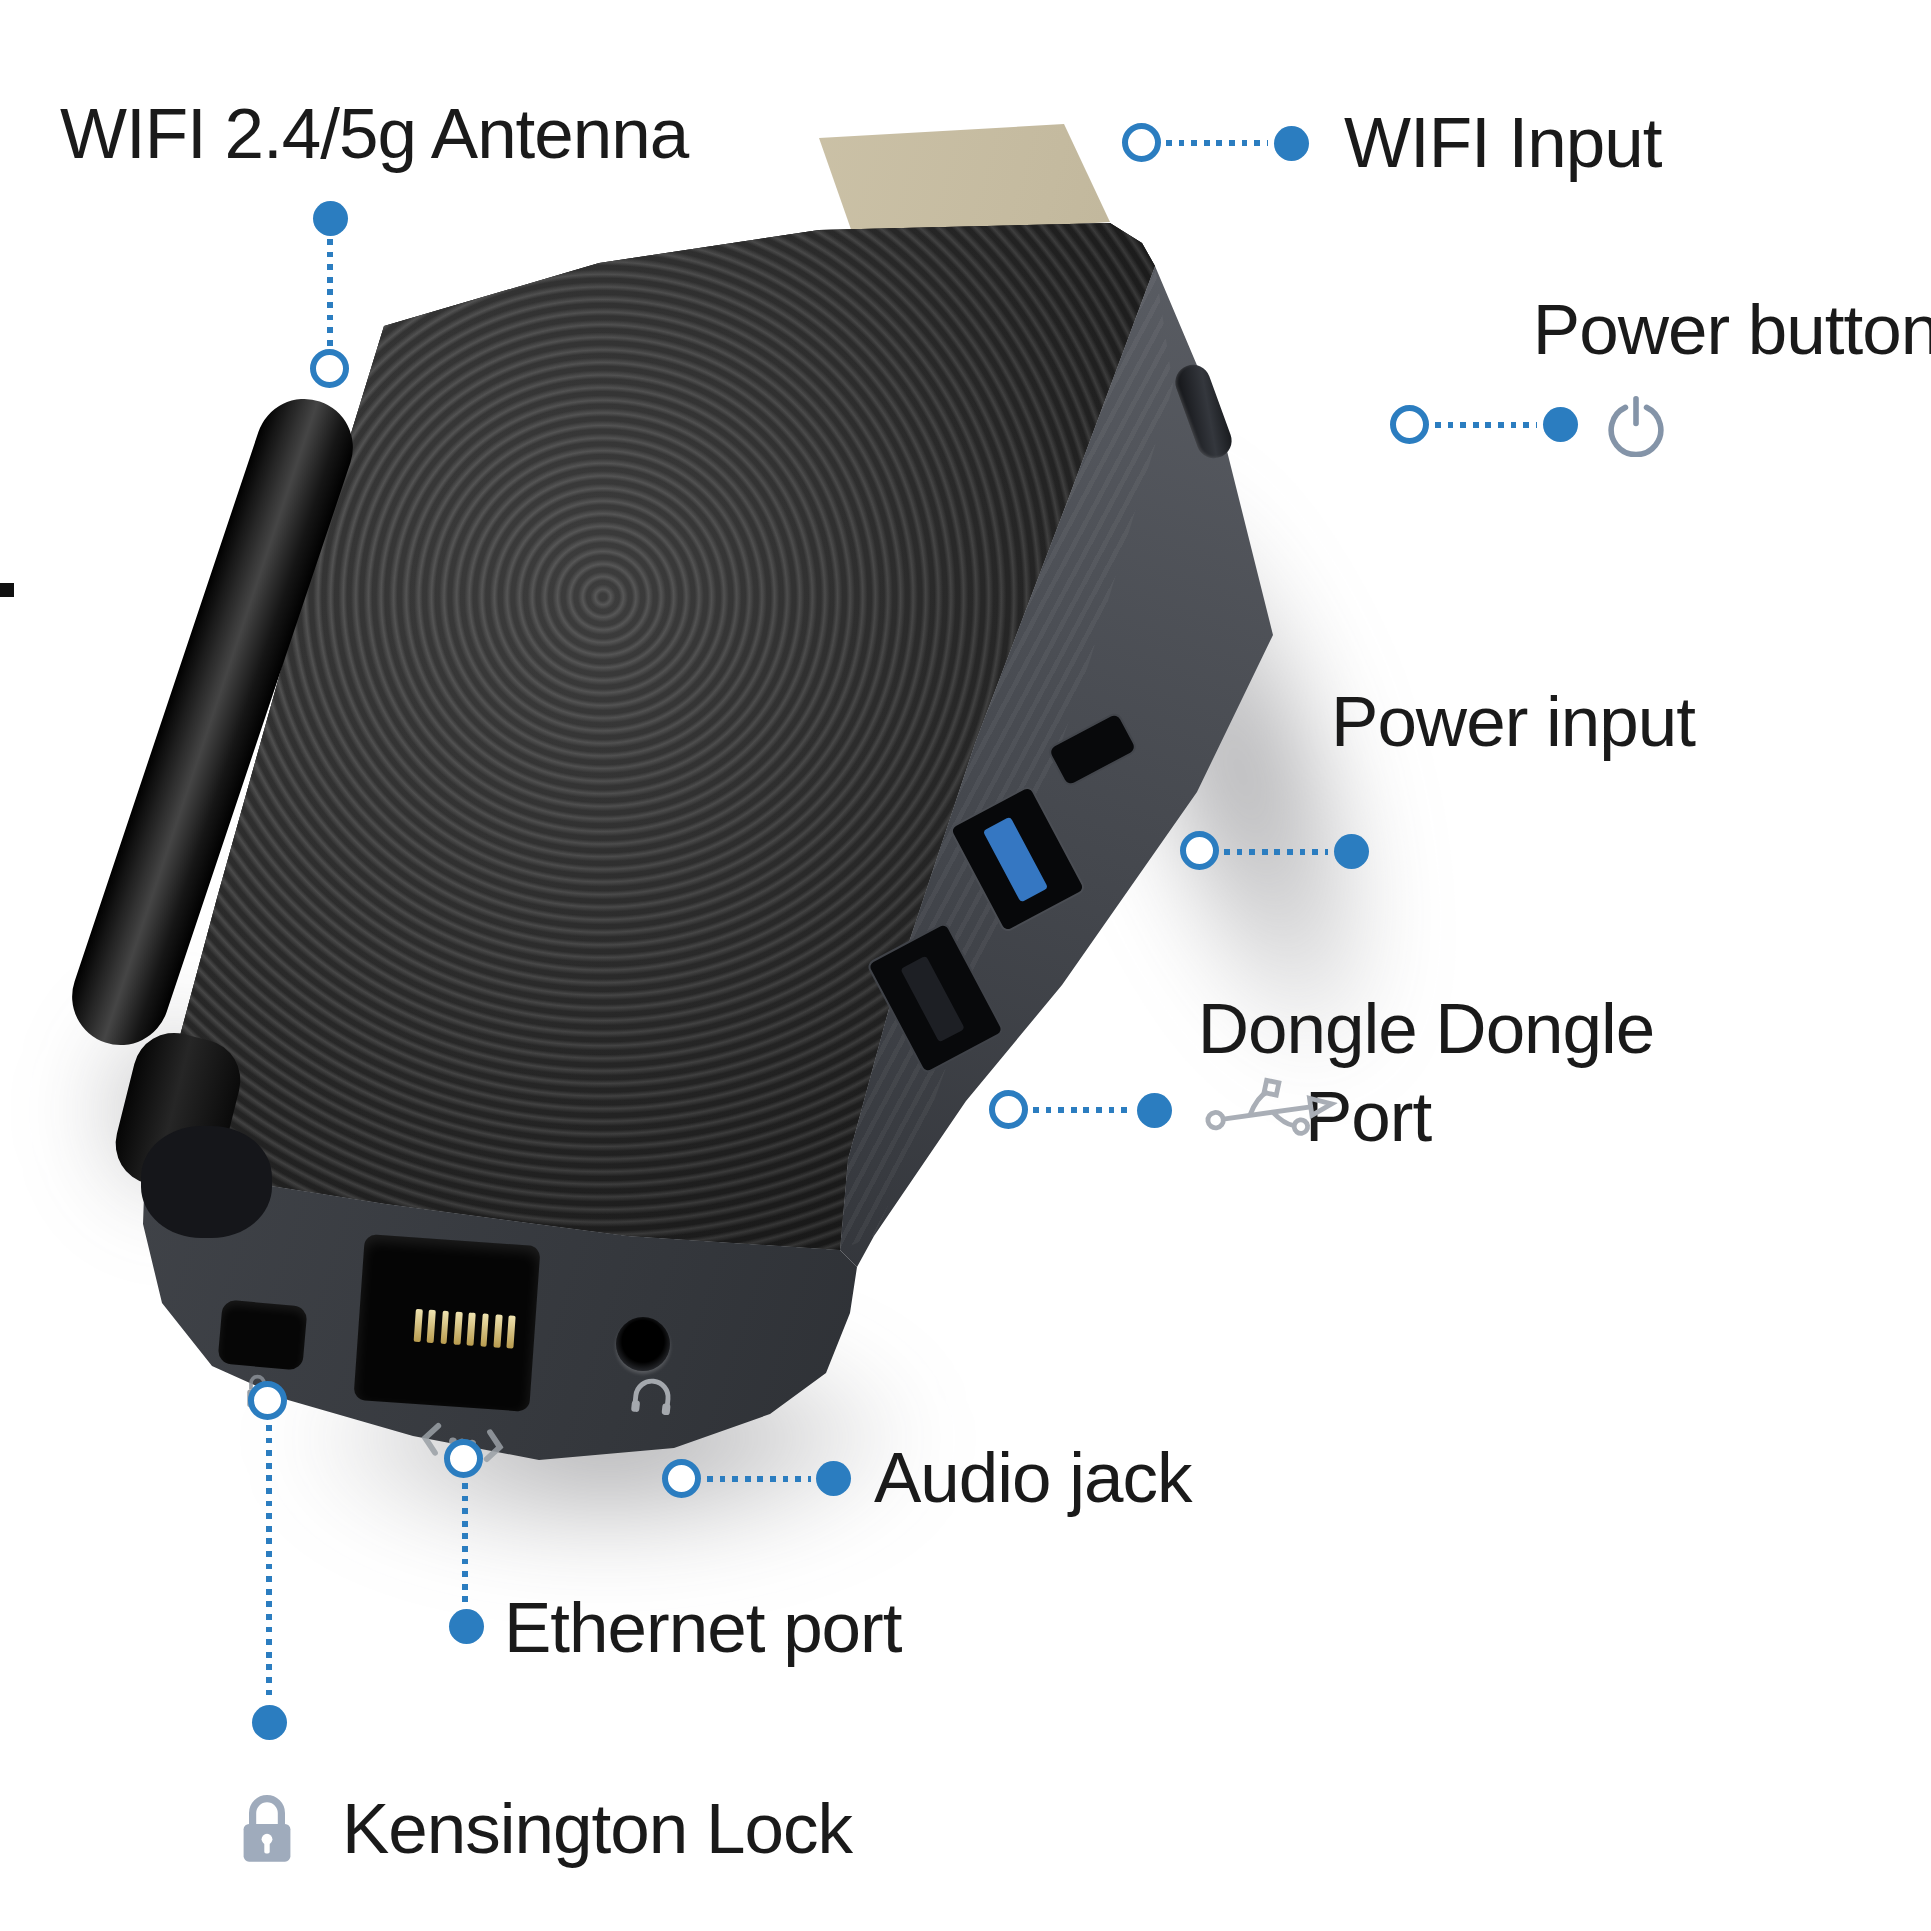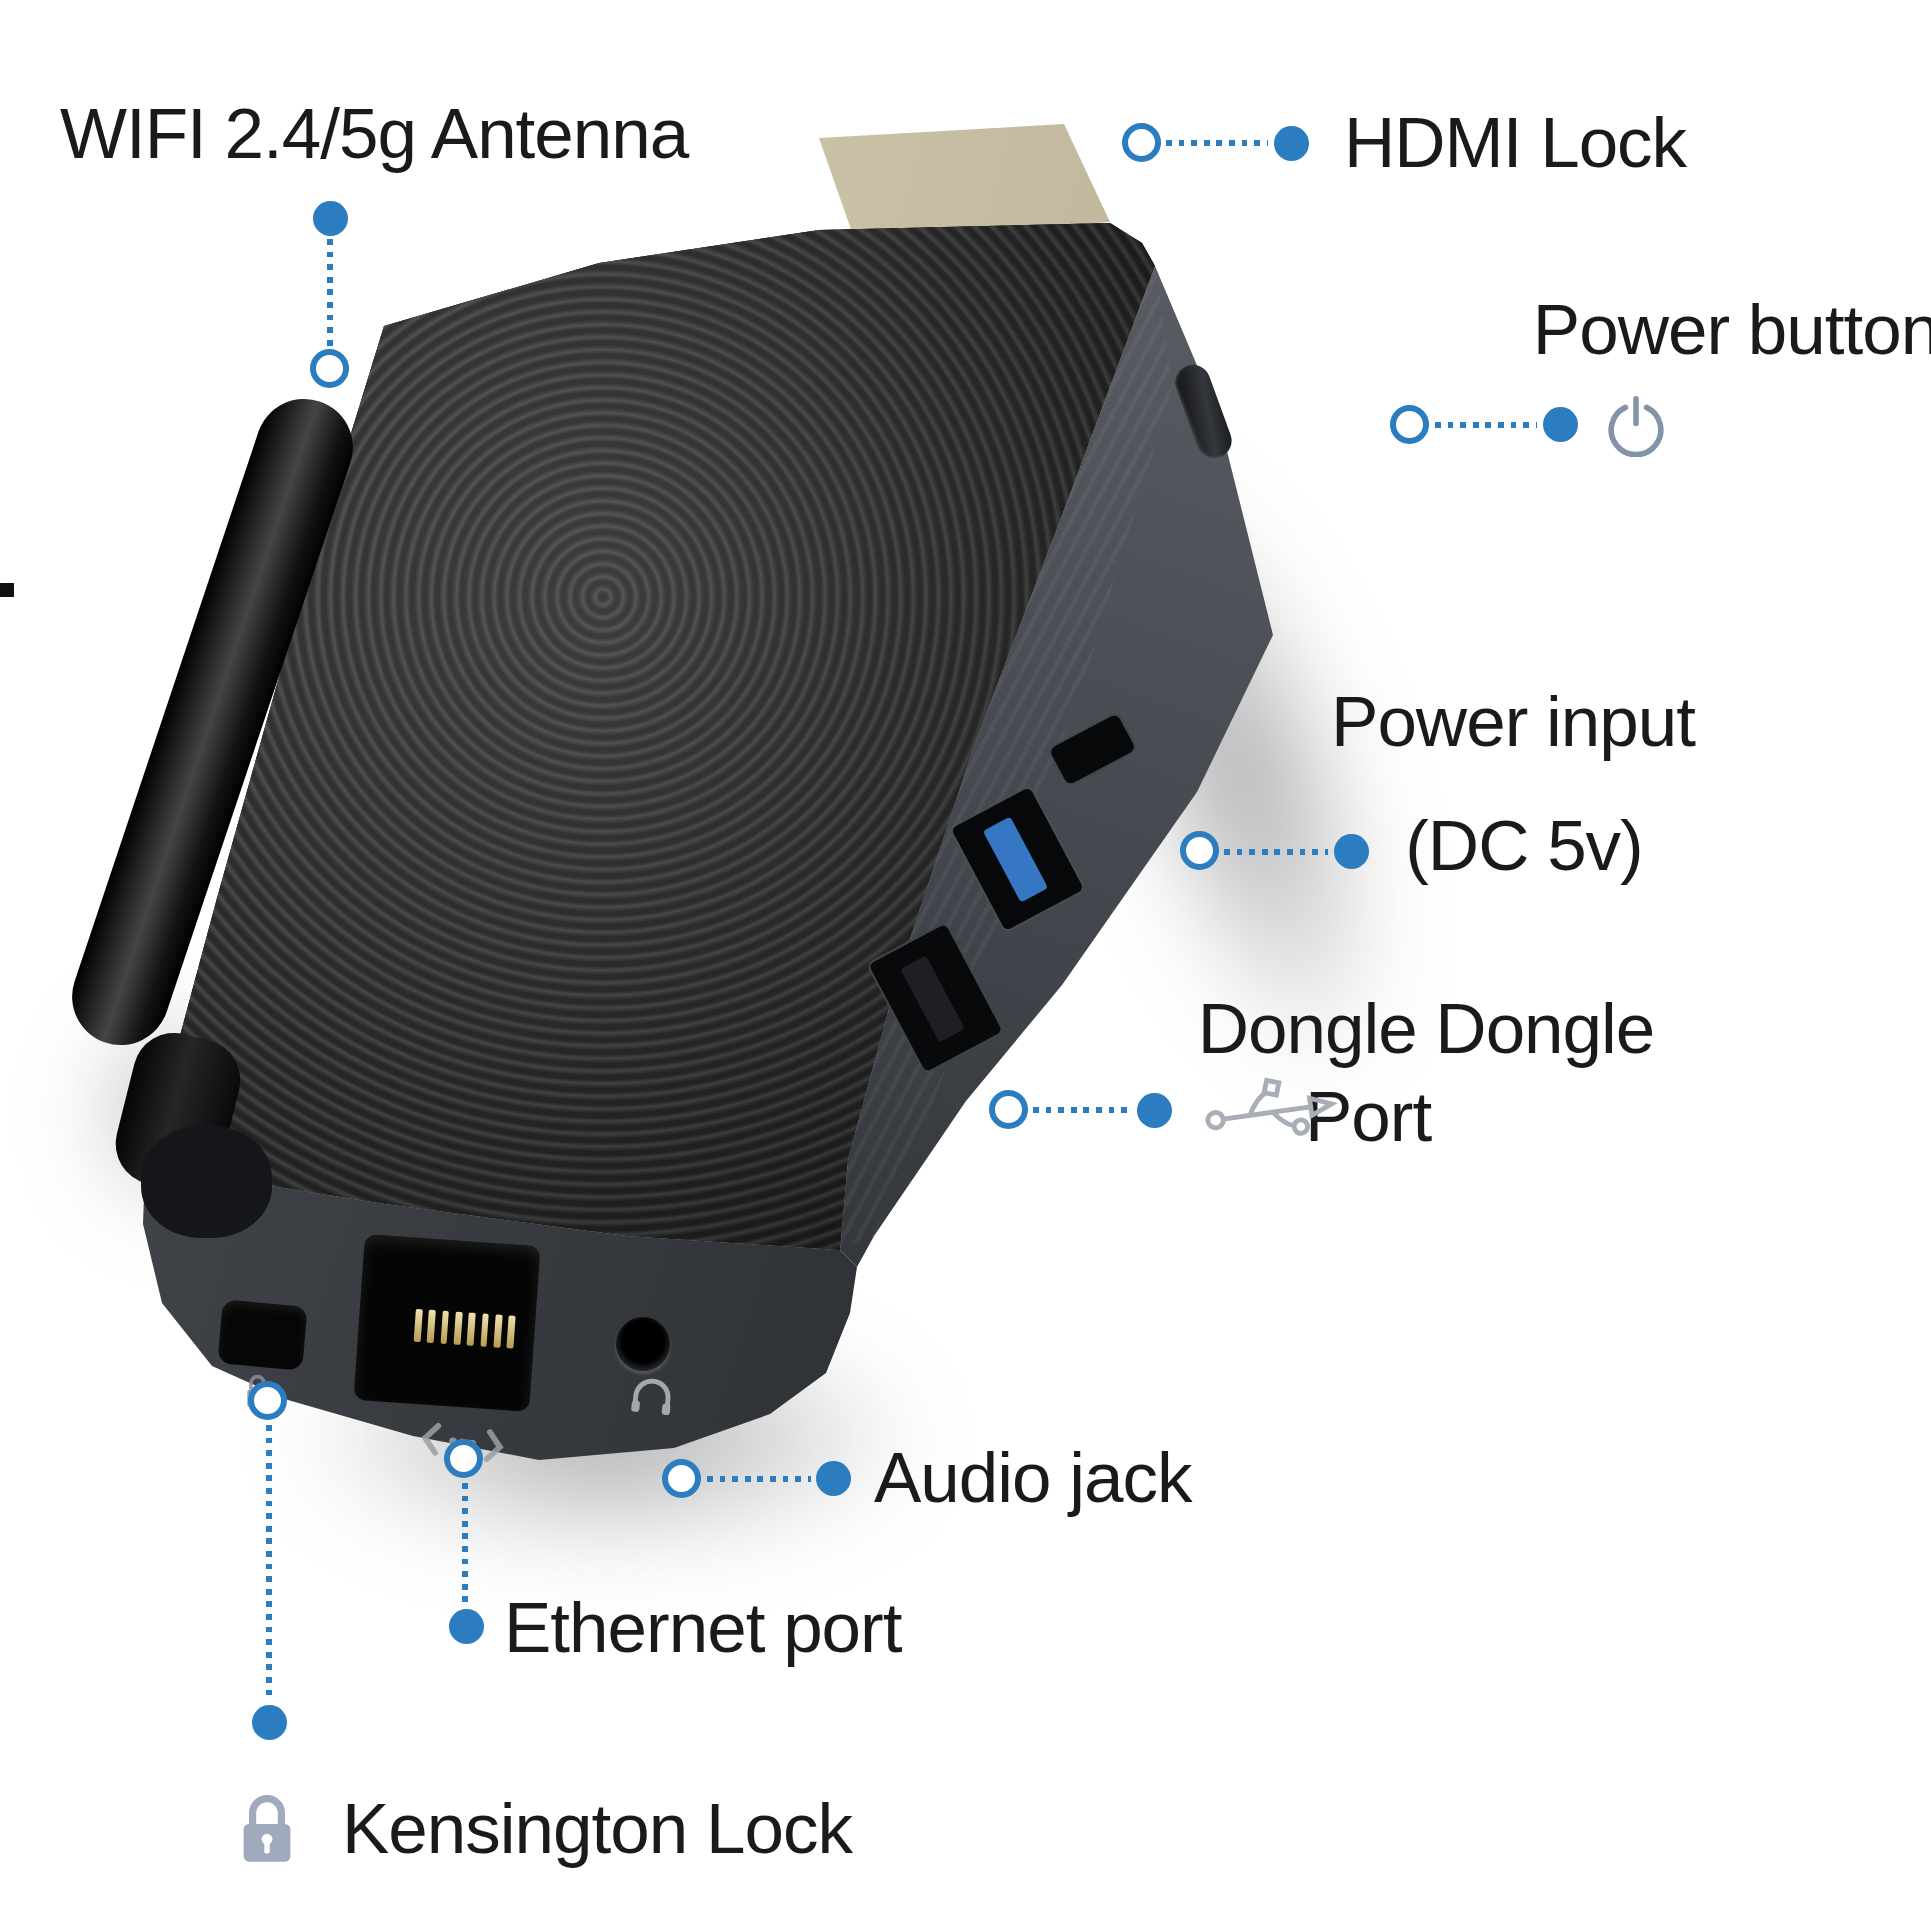--- a/index.html
+++ b/index.html
@@ -137,33 +137,32 @@
   <div class="edge-mark"></div>
 
   <div class="lbl" style="left:60px;top:98px;text-align:center;">WIFI 2.4/5g Antenna</div>
   <div class="dot" style="left:313px;top:201px;"></div>
   <div class="dl-v" style="left:327px;top:239px;height:108px;"></div>
   <div class="ring" style="left:310px;top:349px;"></div>
 
   <div class="ring" style="left:1122px;top:123px;"></div>
   <div class="dl-h" style="left:1166px;top:140px;width:102px;"></div>
   <div class="dot" style="left:1274px;top:126px;"></div>
-  <div class="lbl" style="left:1344px;top:107px;">HDMI Lock</div>
+  <div class="lbl" style="left:1344px;top:107px;">WIFI Input</div>
 
   <div class="lbl center" style="left:1736px;top:294px;">Power button</div>
   <div class="ring" style="left:1390px;top:405px;"></div>
   <div class="dl-h" style="left:1435px;top:422px;width:102px;"></div>
   <div class="dot" style="left:1543px;top:407px;"></div>
   <svg class="abs" style="left:1605px;top:395px;" width="62" height="62" viewBox="0 0 100 100">
     <path d="M33 20 A40 40 0 1 0 67 20" fill="none" stroke="#8494a8" stroke-width="9" stroke-linecap="round"></path>
     <line x1="50" y1="6" x2="50" y2="46" stroke="#8494a8" stroke-width="9" stroke-linecap="round"></line>
   </svg>
 
   <div class="lbl center" style="left:1513px;top:686px;">Power input</div>
-  <div class="lbl center" style="left:1524px;top:810px;">(DC 5v)</div>
   <div class="ring" style="left:1180px;top:831px;"></div>
   <div class="dl-h" style="left:1224px;top:849px;width:104px;"></div>
   <div class="dot" style="left:1334px;top:834px;"></div>
 
   <div class="lbl center" style="left:1426px;top:993px;">Dongle Dongle</div>
   <div class="lbl center" style="left:1368px;top:1081px;">Port</div>
   <div class="ring" style="left:989px;top:1090px;"></div>
   <div class="dl-h" style="left:1033px;top:1107px;width:100px;"></div>
   <div class="dot" style="left:1137px;top:1093px;"></div>
   <svg class="abs" style="left:1203px;top:1074px;transform:rotate(-8deg);" width="135" height="73" viewBox="0 0 140 76">

